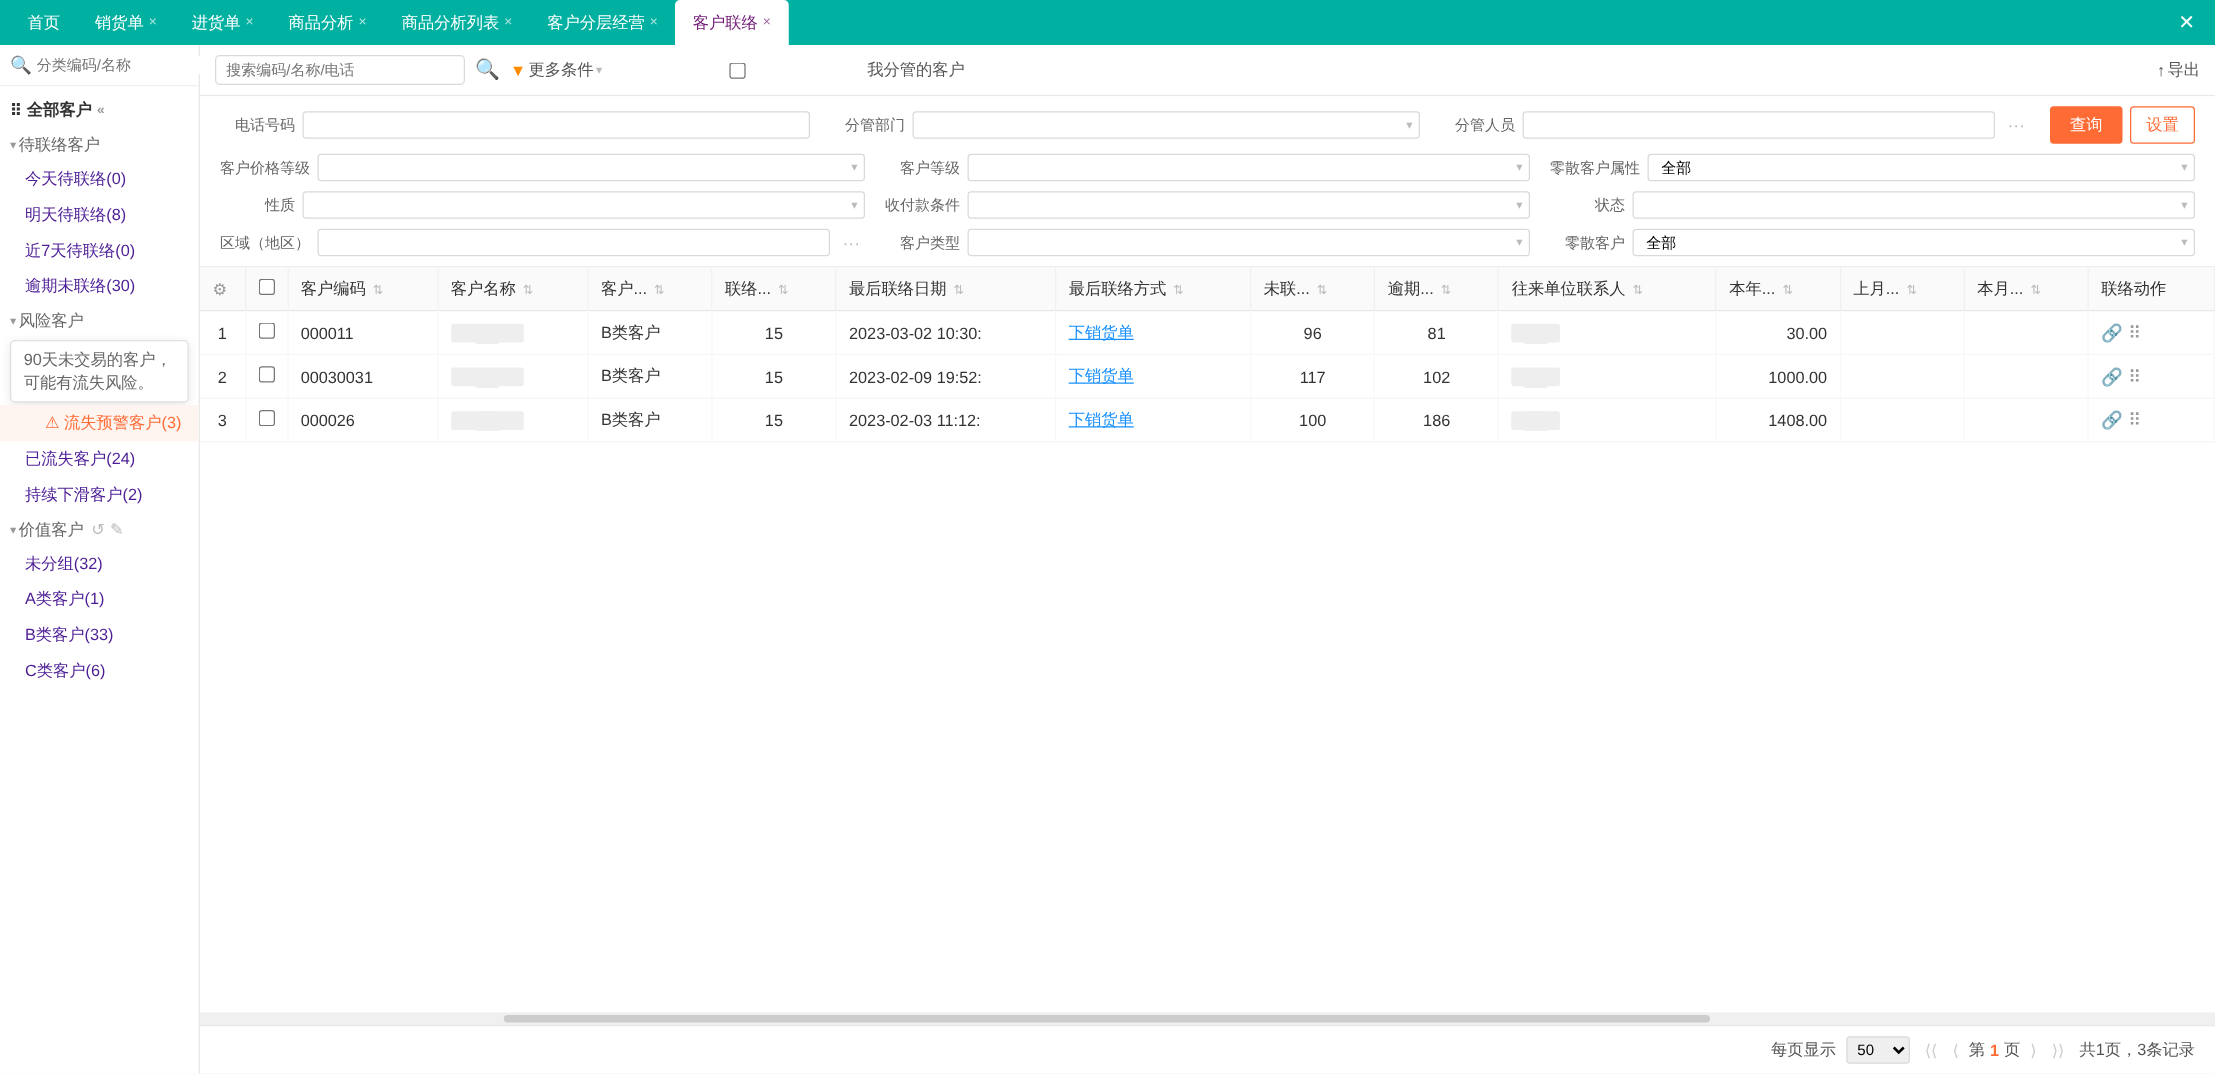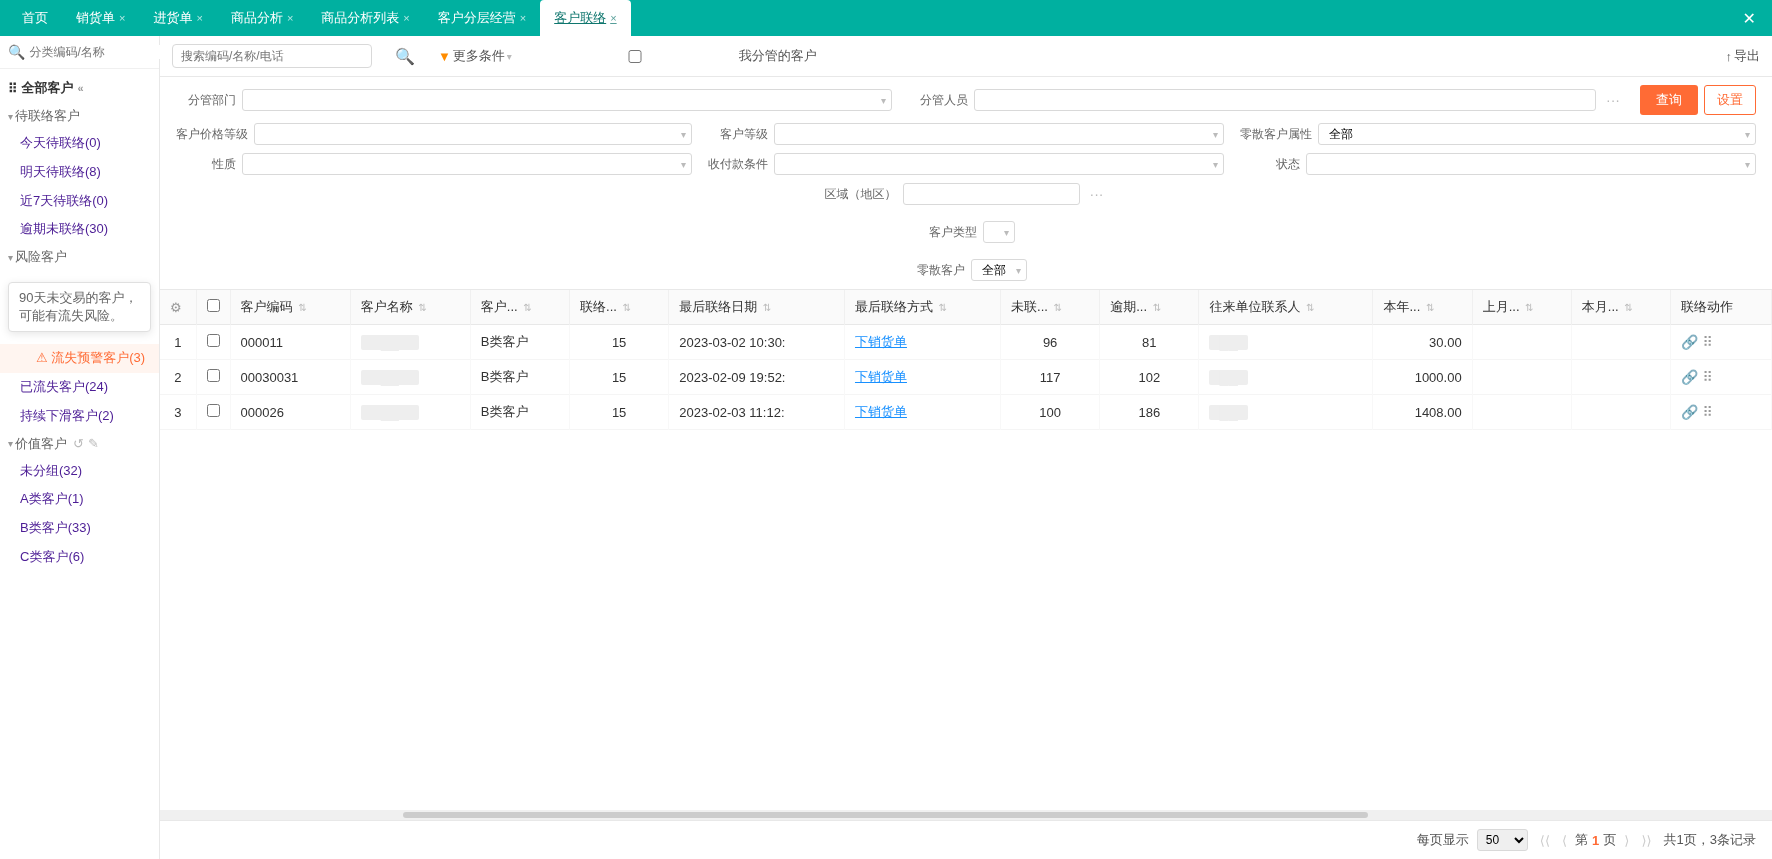--- a/index.html
+++ b/index.html
@@ -20,23 +20,22 @@
       color: #fff;
       cursor: pointer;
       font-size: 13px;
       display: flex;
       align-items: center;
       gap: 4px;
       white-space: nowrap;
     }
     .top-nav .tab.active {
       background: #fff;
-      color: #0f766e;
+      color: #701a75;
       border-radius: 4px 4px 0 0;
-      text-decoration: underline;
     }
     .top-nav .tab .close-x {
       font-size: 11px;
       opacity: 0.7;
       cursor: pointer;
     }
     .top-nav .spacer { flex: 1; }
     .top-nav .close-btn {
       color: #fff;
       font-size: 16px;
@@ -124,39 +123,39 @@
       color: #ff6b35;
     }
     .tooltip-box {
       background: #fff;
       border: 1px solid #e0e0e0;
       border-radius: 4px;
       padding: 6px 10px;
       font-size: 12px;
       color: #666;
       box-shadow: 0 2px 8px rgba(0,0,0,0.1);
-      margin: 12px 8px;
+      margin: 2px 8px;
     }
 
     
     .content-area {
       flex: 1;
       display: flex;
       flex-direction: column;
       overflow: hidden;
     }
 
     
     .filter-bar {
       background: #fff;
       border-bottom: 1px solid #e8e8e8;
       padding: 8px 12px;
       display: flex;
       align-items: center;
-      gap: 23px;
+      gap: 8px;
     }
     .filter-bar input {
       border: 1px solid #d9d9d9;
       border-radius: 4px;
       padding: 4px 8px;
       font-size: 12px;
       width: 200px;
       outline: none;
     }
     .filter-bar .search-btn {
@@ -197,21 +196,21 @@
       background: #fff;
       border-bottom: 1px solid #e8e8e8;
       padding: 8px 16px;
     }
     .adv-filter-row {
       display: flex;
       gap: 16px;
       margin-bottom: 8px;
       align-items: center;
     }
-    .adv-filter-row:last-child { margin-bottom: 0; flex-direction: column; }
+    .adv-filter-row:last-child { margin-bottom: 0; }
     .filter-field {
       display: flex;
       align-items: center;
       gap: 6px;
       flex: 1;
     }
     .filter-field label {
       color: #666;
       font-size: 12px;
       white-space: nowrap;
@@ -483,20 +482,24 @@
       <div class="spacer"></div>
       <div class="export-btn">
         <span>↑</span>
         <span>导出</span>
       </div>
     </div>
 
     <div class="adv-filter">
 
       <div class="adv-filter-row">
+        <div class="filter-field">
+          <label>电话号码</label>
+          <input type="text" value="" style="">
+        </div>
         <div class="filter-field">
           <label>分管部门</label>
           <div class="select-wrap">
             <select><option></option></select>
             <span class="arrow">▾</span>
           </div>
         </div>
         <div class="filter-field">
           <label>分管人员</label>
           <input type="text" value="" style="">

